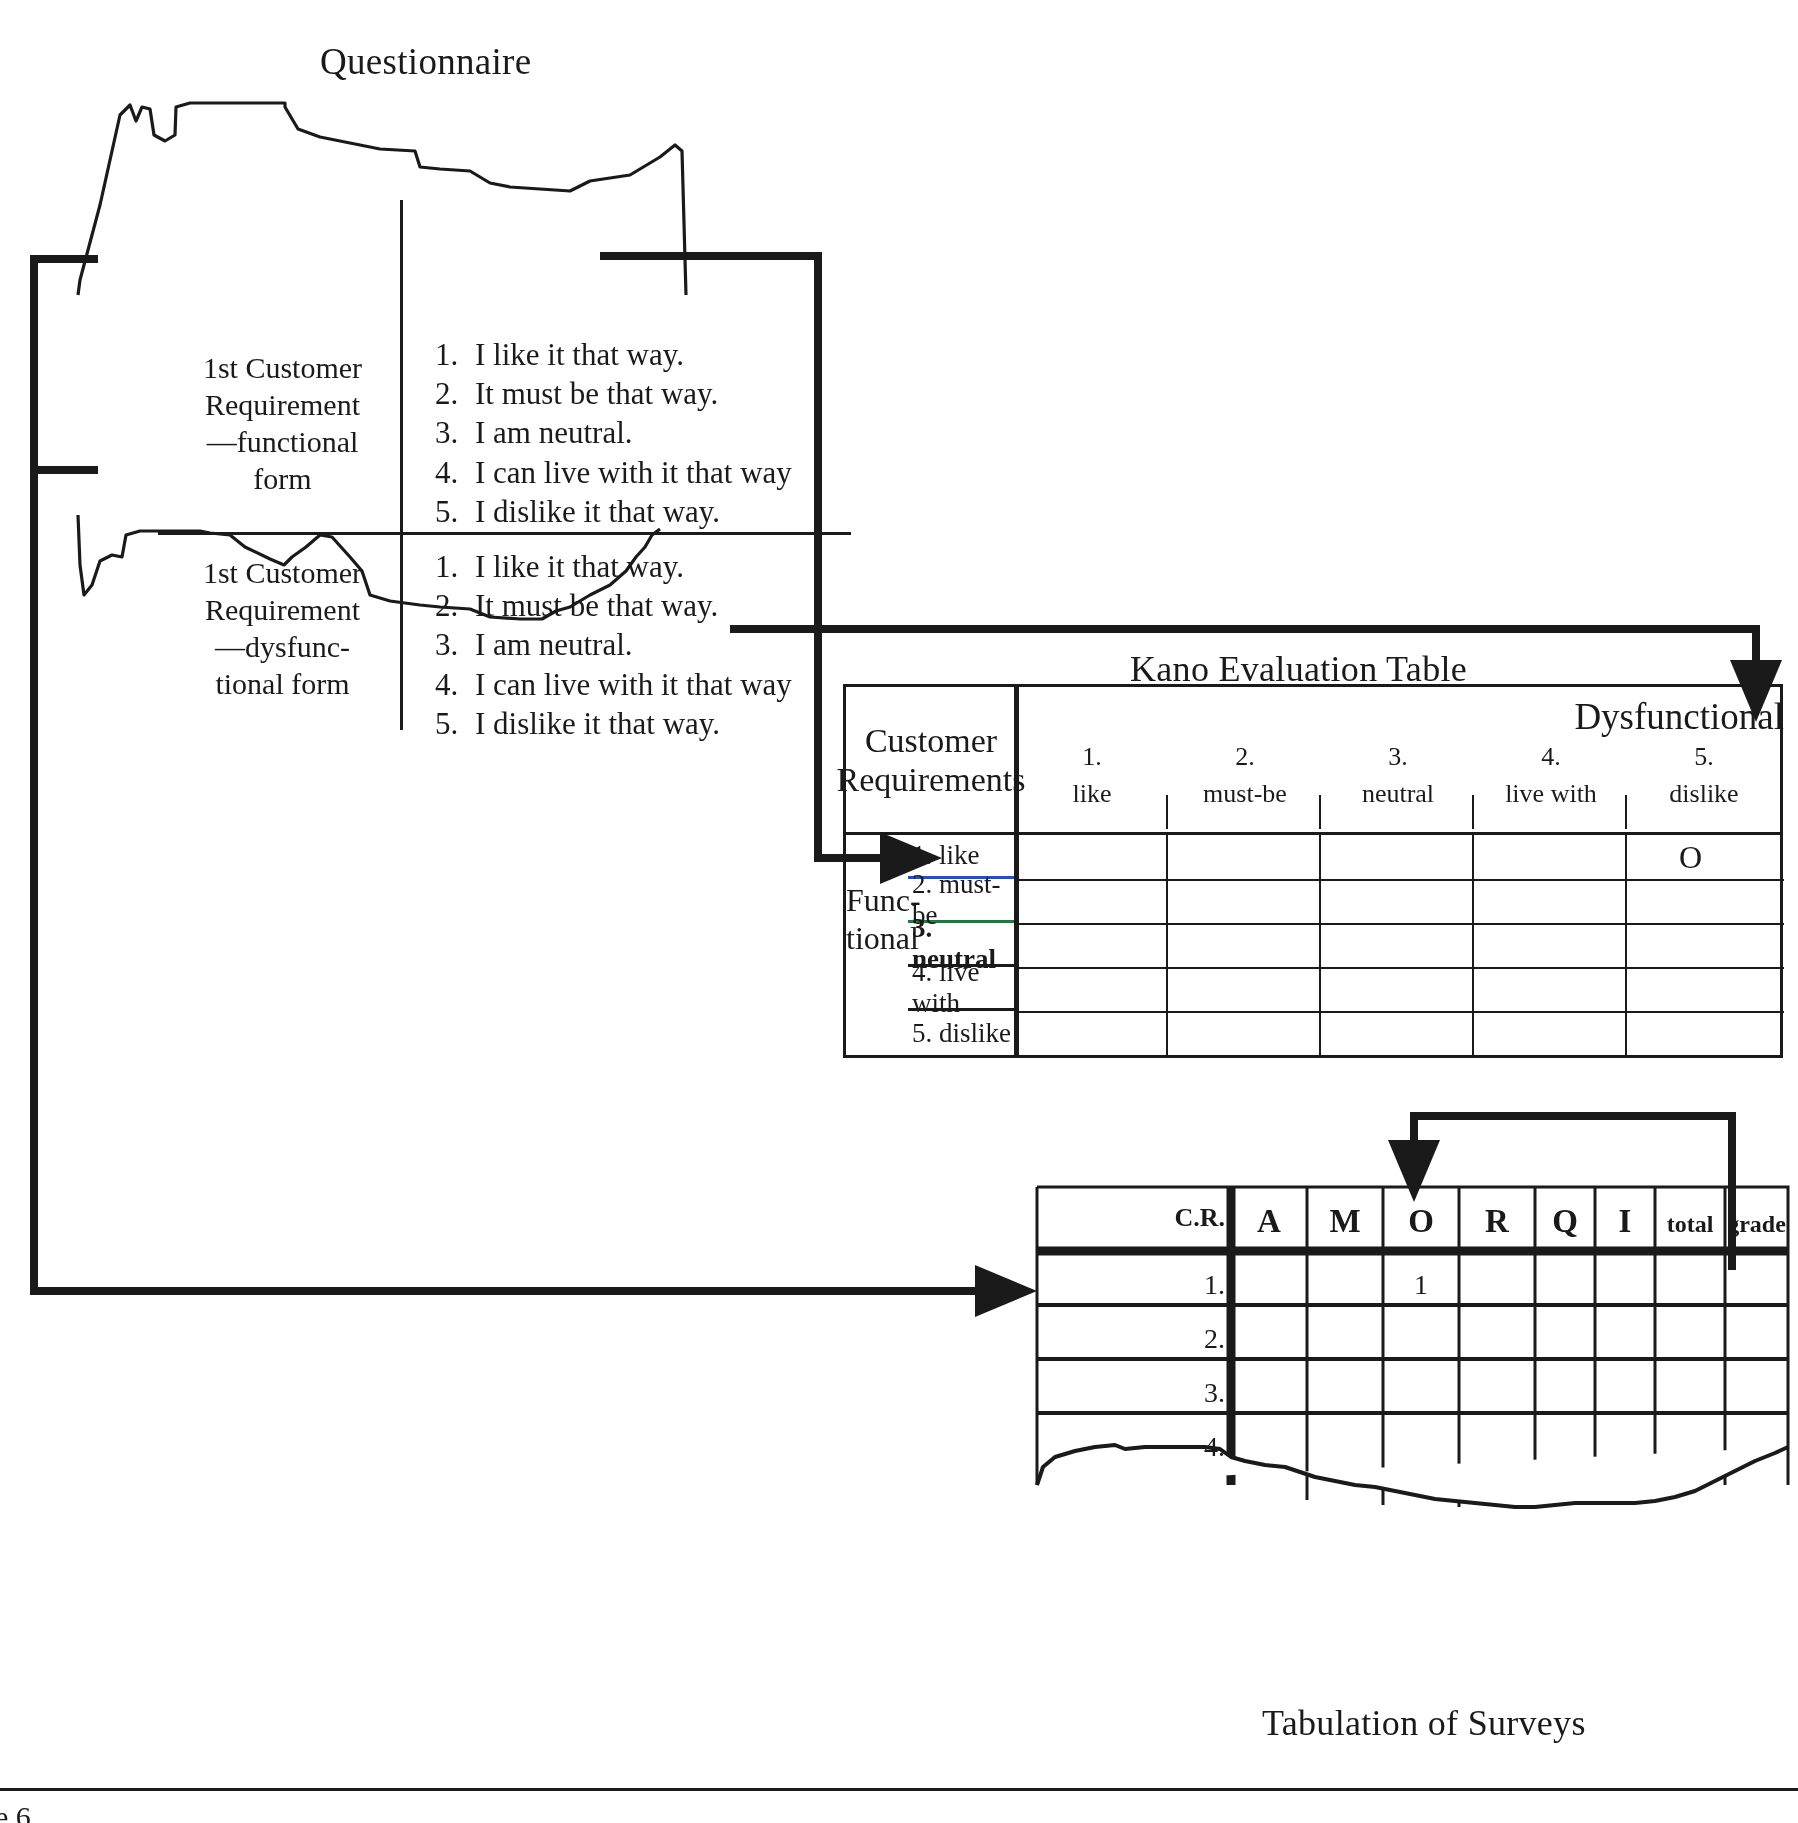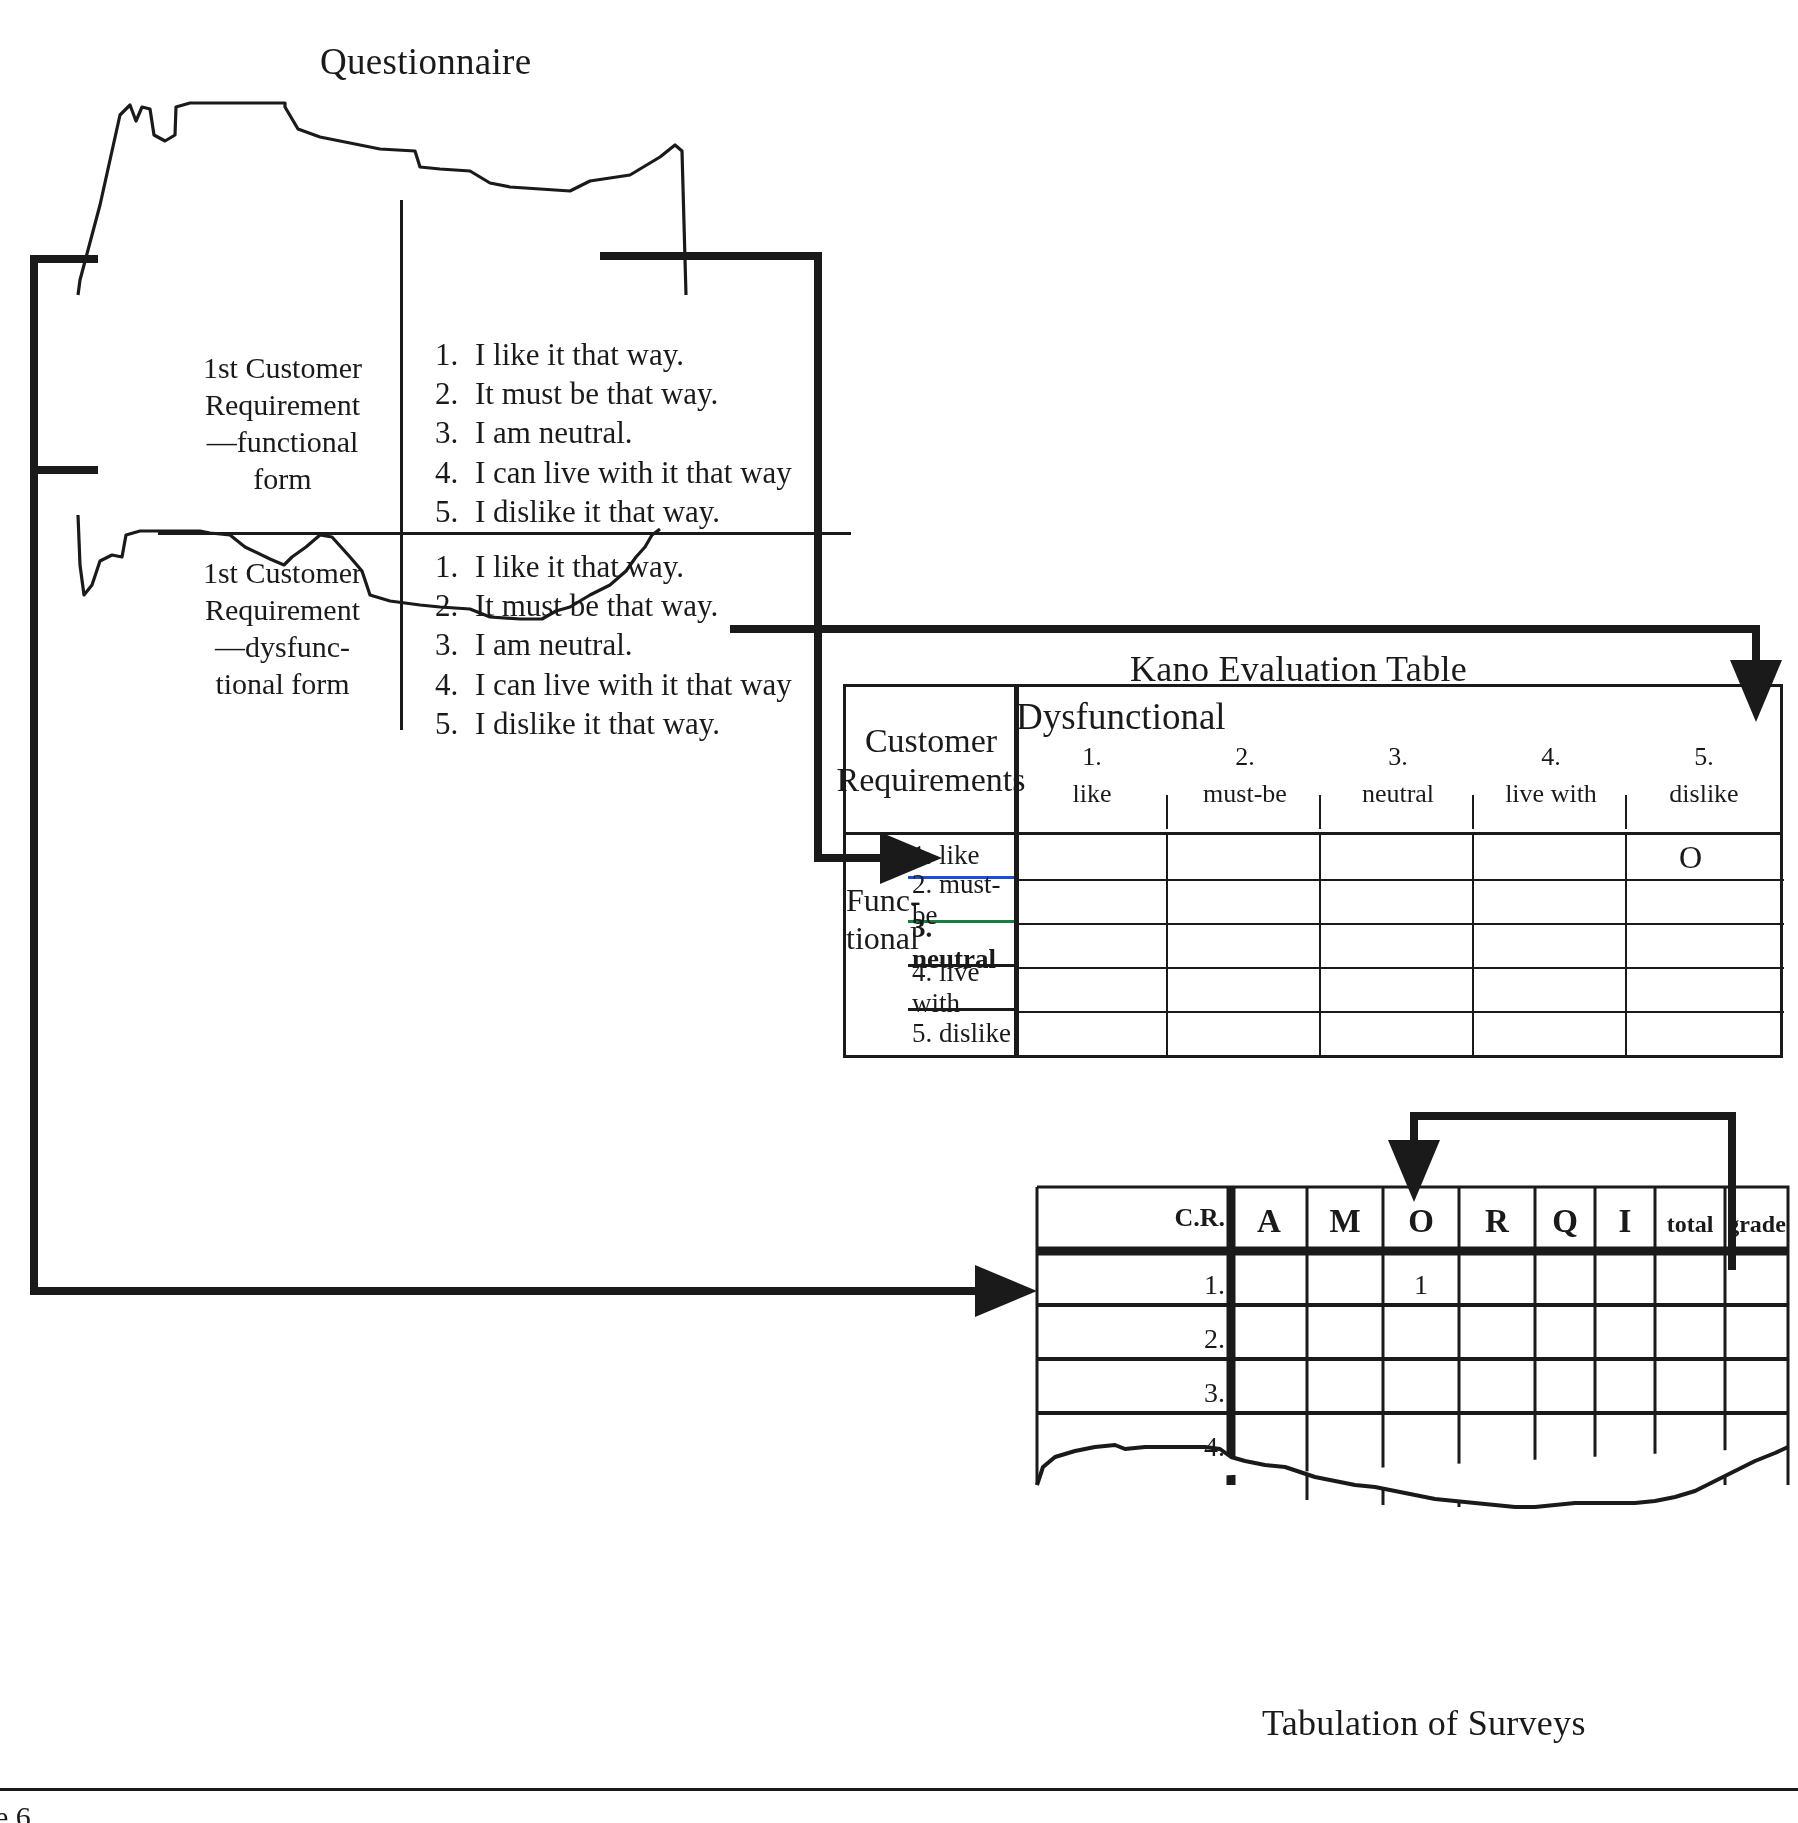--- a/index.html
+++ b/index.html
@@ -30,21 +30,21 @@
   #title-questionnaire{left:320px;top:40px;}
   #title-kano{left:1130px;top:648px;font-size:36px;}
   #title-tab{left:1240px;top:1702px;font-size:36px;margin-left:22px;}
 
   
   #kano{left:843px;top:684px;width:940px;height:374px;
         border:3px solid #1a1a1a;box-sizing:border-box;}
   #kano .k-corner{position:absolute;left:0;top:0;width:170px;height:147px;
         display:flex;align-items:center;justify-content:center;text-align:center;
         font-size:34px;line-height:1.14;}
-  #kano .k-dys-word{position:absolute;left:170px;top:8px;width:768px;text-align:left;font-size:37px;}
+  #kano .k-dys-word{position:absolute;left:170px;top:8px;width:768px;text-align:right;font-size:37px;}
   .k-colhead{position:absolute;top:52px;width:146px;text-align:center;font-size:26px;line-height:1.42;}
   .k-colsep{position:absolute;width:2px;height:34px;background:#1a1a1a;top:108px;}
   .k-vmain{position:absolute;left:168px;top:0;width:5px;height:368px;background:#1a1a1a;}
   .k-hmain{position:absolute;left:0;top:145px;width:934px;height:3px;background:#1a1a1a;}
   .k-funcword{position:absolute;left:0;top:195px;width:60px;text-align:center;font-size:32px;line-height:1.18;}
   .k-rowlab{position:absolute;left:62px;width:106px;height:44px;font-size:27px;
             display:flex;align-items:center;padding-left:4px;box-sizing:border-box;}
   .k-cellgrid{position:absolute;left:173px;top:148px;}
   .k-gline-h{position:absolute;background:#1a1a1a;height:2px;}
   .k-gline-v{position:absolute;background:#1a1a1a;width:2px;}

